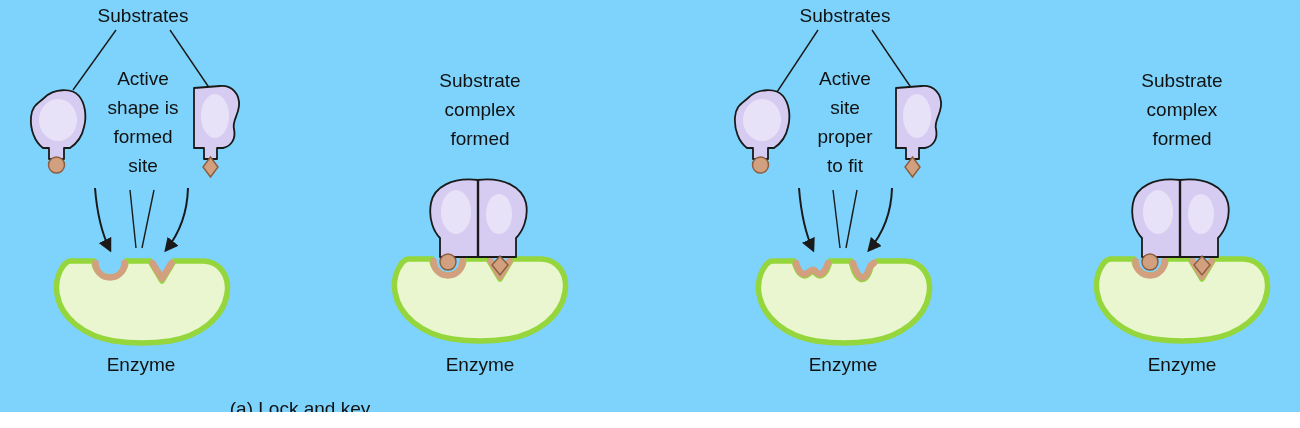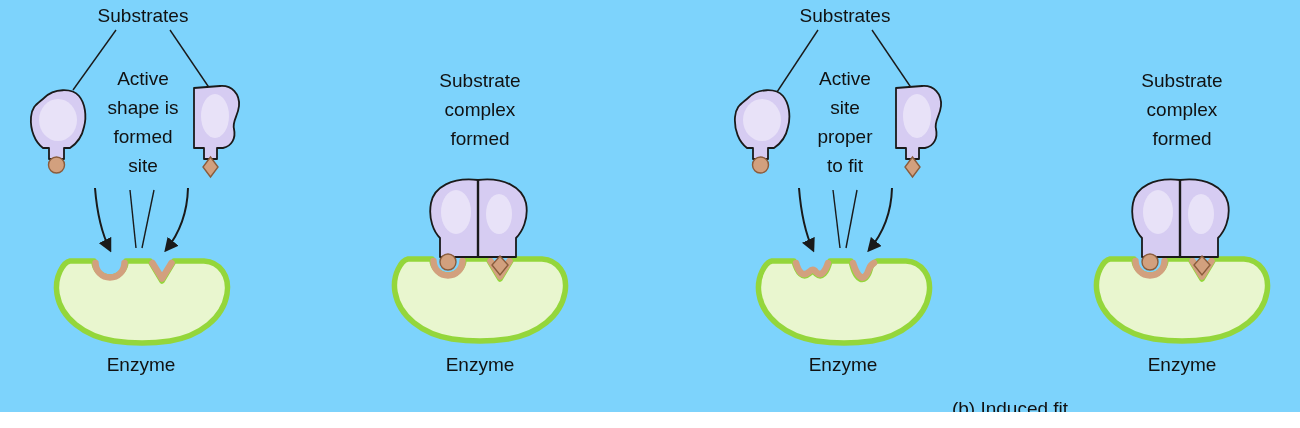--- a/index.html
+++ b/index.html
@@ -103,30 +103,30 @@
     <div>formed</div>
     <div>site</div>
   </div>
   <div class="label" style="left:141px; top:353px">Enzyme</div>
   <div class="label multiline" style="left:480px; top:66px">
     <div>Substrate</div>
     <div>complex</div>
     <div>formed</div>
   </div>
   <div class="label" style="left:480px; top:353px">Enzyme</div>
+  <div class="label" style="left:300px; top:397px">(a) Lock and key</div>
 
   <div class="label" style="left:845px; top:4px">Substrates</div>
   <div class="label multiline" style="left:845px; top:64px">
     <div>Active</div>
     <div>site</div>
     <div>proper</div>
     <div>to fit</div>
   </div>
   <div class="label" style="left:843px; top:353px">Enzyme</div>
   <div class="label multiline" style="left:1182px; top:66px">
     <div>Substrate</div>
     <div>complex</div>
     <div>formed</div>
   </div>
   <div class="label" style="left:1182px; top:353px">Enzyme</div>
-  <div class="label" style="left:1010px; top:397px">(b) Induced fit</div>
 
 </div>
 
 </body></html>

